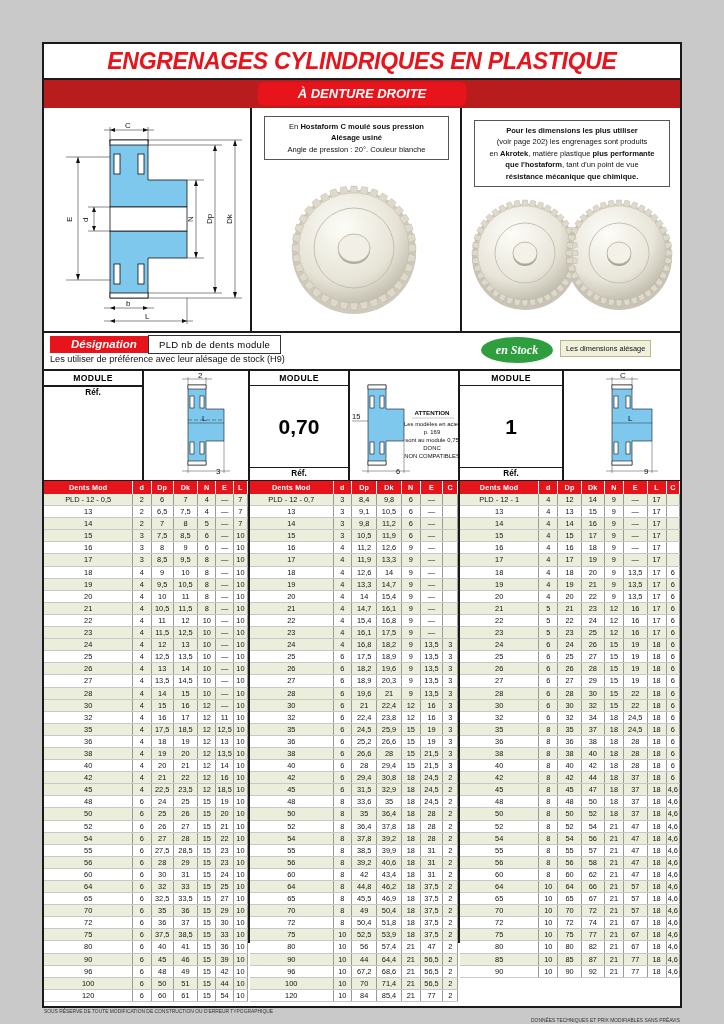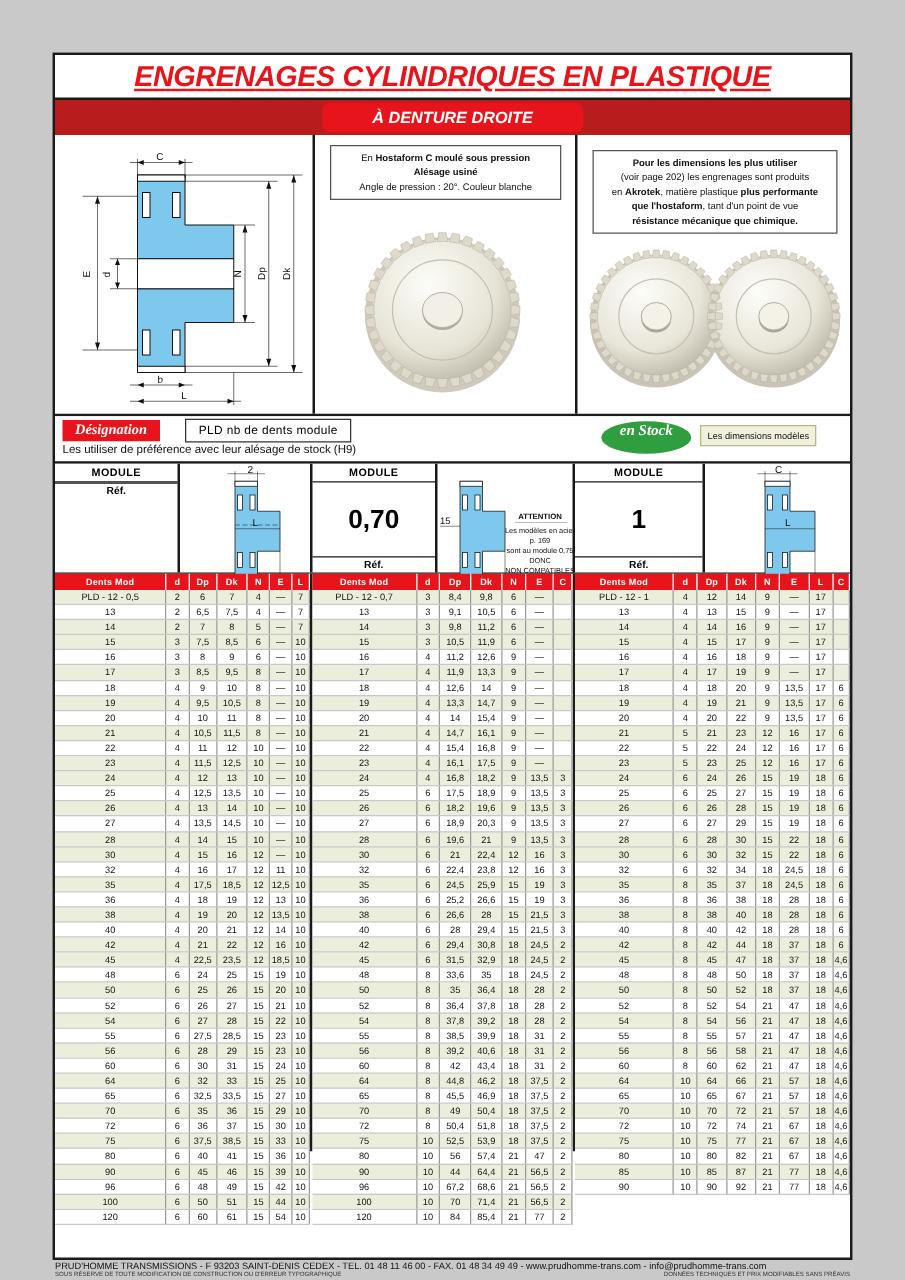--- a/index.html
+++ b/index.html
@@ -19,21 +19,20 @@
   
   .title-bar {
     height:36px; border-bottom:2px solid #1a1a1a;
     display:flex; align-items:center; justify-content:center;
     background:#fff;
   }
   .title-bar .t {
     color:#e8141b; font-size:23px; font-weight:bold;
     font-style:italic; letter-spacing:-0.3px;
     white-space:nowrap;
-    text-decoration:underline;
   }
   .subtitle-wrap {
     position:relative; height:28px; background:#b91c1c;
   }
   .subtitle {
     position:absolute; left:50%; transform:translateX(-50%);
     top:2px;
     background:#e8141b; color:#fff;
     font-size:13px; font-weight:bold; font-style:italic;
     padding:4px 40px 5px 40px;
@@ -69,52 +68,51 @@
   
   .desig {
     position:relative; height:38px;
     border-bottom:2px solid #1a1a1a;
     background:#fff;
   }
   .desig-badge {
     position:absolute; left:6px; top:3px;
     background:#e8141b; color:#fff;
     font-size:11.5px; font-weight:bold; font-style:italic;
-    padding:2px 10px 3px;
-    font-family:Liberation Serif, serif;
+    padding:2px 21px 3px;
   }
   .desig-box {
     position:absolute; left:104px; top:2px;
     border:1px solid #333; background:#fff;
     font-size:9.5px; padding:3px 10px 3px;
     letter-spacing:0.3px;
   }
   .desig-sub {
     position:absolute; left:6px; top:21px;
     font-size:9.2px; color:#111;
   }
   .enstock {
     position:absolute; left:437px; top:4px;
     width:72px; height:26px;
     border-radius:50%;
     background:#2e9e3e;
-    display:flex; align-items:flex-start; justify-content:center;
+    display:flex; align-items:center; justify-content:center;
   }
   .enstock span {
     color:#fff; font-size:12px; font-weight:bold; font-style:italic;
     font-family:"Liberation Serif", serif;
   }
   .tramee {
     position:absolute; left:516px; top:7px;
     border:1px solid #b9b988; background:#f0f0dc;
     font-size:7.4px; padding:3px 5px; color:#111;
   }
 
   
-  .modrow { position:relative; height:88px; background:#fff;
+  .modrow { position:relative; height:110px; background:#fff;
             border-bottom:1px solid #1a1a1a;text-decoration:underline; }
   .modcell {
     position:absolute; top:0; bottom:0;
     border-right:2px solid #1a1a1a;
     display:flex; flex-direction:column;
   }
   .modcell .lbl {
     border-bottom:1px solid #1a1a1a;
     text-align:center; font-size:8.6px; font-weight:bold;
     padding:2px 0 2px; letter-spacing:0.4px;
@@ -331,21 +329,21 @@
     </svg>
   </div>
 
   <div class="desig">
     <div class="desig-badge">Désignation</div>
     <div class="desig-box">PLD   nb de dents   module</div>
     <div class="desig-sub">Les utiliser de préférence avec leur alésage de stock (H9)</div>
     <div class="enstock">
       <span>en Stock</span>
     </div>
-    <div class="tramee">Les dimensions modèles</div>
+    <div class="tramee">Les dimensions alésage</div>
   </div>
 
   <div class="modrow">
 
     <div class="modcell" style="left:0; width:100px;">
       <div class="lbl">MODULE</div>
       <div class="ref">Réf.</div>
     </div>
     <div class="gearpic" style="left:100px; width:106px;">
       <svg viewBox="0 0 106 108" width="106" height="108">
@@ -1681,18 +1679,17 @@
               <td>77</td>
               <td>18</td>
               <td>4,6</td>
             </tr>
           </tbody>
         </table>
     </div>
   </div>
 
   <div class="footer">
-    <div class="f1">PRUD'HOMME TRANSMISSIONS  -  F 93203 SAINT-DENIS CEDEX - TEL. 01 48 11 46 00 - FAX. 01 48 34 49 49 - www.prudhomme-trans.com - info@prudhomme-trans.com</div>
     <div class="f2">SOUS RÉSERVE DE TOUTE MODIFICATION DE CONSTRUCTION OU D'ERREUR TYPOGRAPHIQUE</div>
     <div class="f3">DONNÉES TECHNIQUES ET PRIX MODIFIABLES SANS PRÉAVIS</div>
     <div class="pageno">201</div>
   </div>
 </div>
 
 </body></html>

